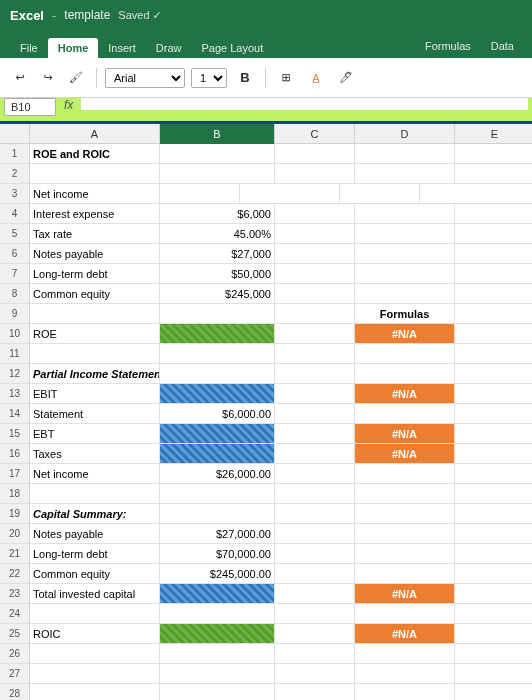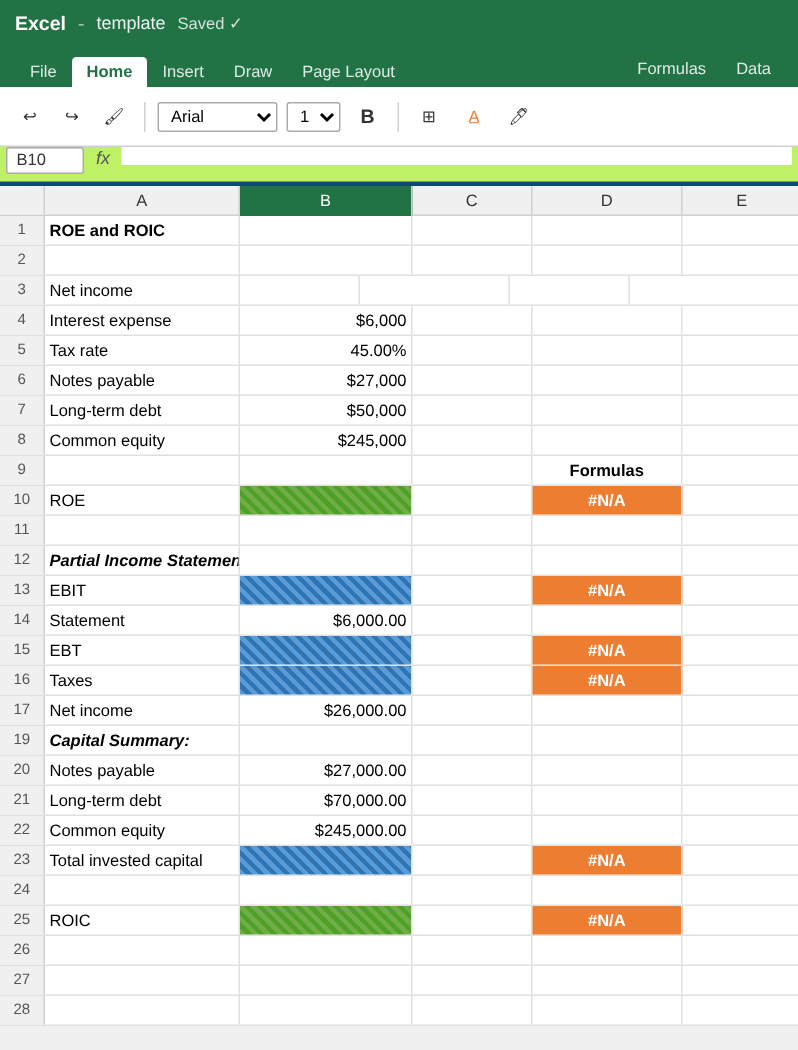--- a/index.html
+++ b/index.html
@@ -421,20 +421,28 @@
       </div>
       <div class="grid-row">
         <div class="row-num">17</div>
         <div class="cell cell-a">Net income</div>
         <div class="cell cell-b right">$26,000.00</div>
         <div class="cell cell-c"></div>
         <div class="cell cell-d"></div>
         <div class="cell cell-e"></div>
       </div>
       <div class="grid-row">
+        <div class="row-num">18</div>
+        <div class="cell cell-a"></div>
+        <div class="cell cell-b right"></div>
+        <div class="cell cell-c"></div>
+        <div class="cell cell-d"></div>
+        <div class="cell cell-e"></div>
+      </div>
+      <div class="grid-row">
         <div class="row-num">19</div>
         <div class="cell cell-a" style="font-weight: bold; font-style: italic;">Capital Summary:</div>
         <div class="cell cell-b right"></div>
         <div class="cell cell-c"></div>
         <div class="cell cell-d"></div>
         <div class="cell cell-e"></div>
       </div>
       <div class="grid-row">
         <div class="row-num">20</div>
         <div class="cell cell-a">Notes payable</div>

